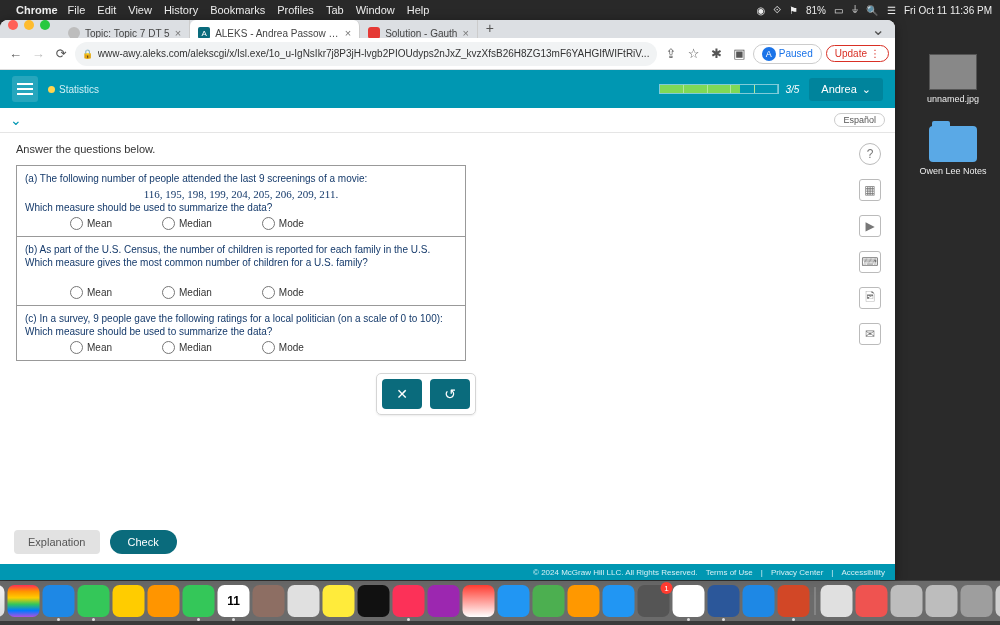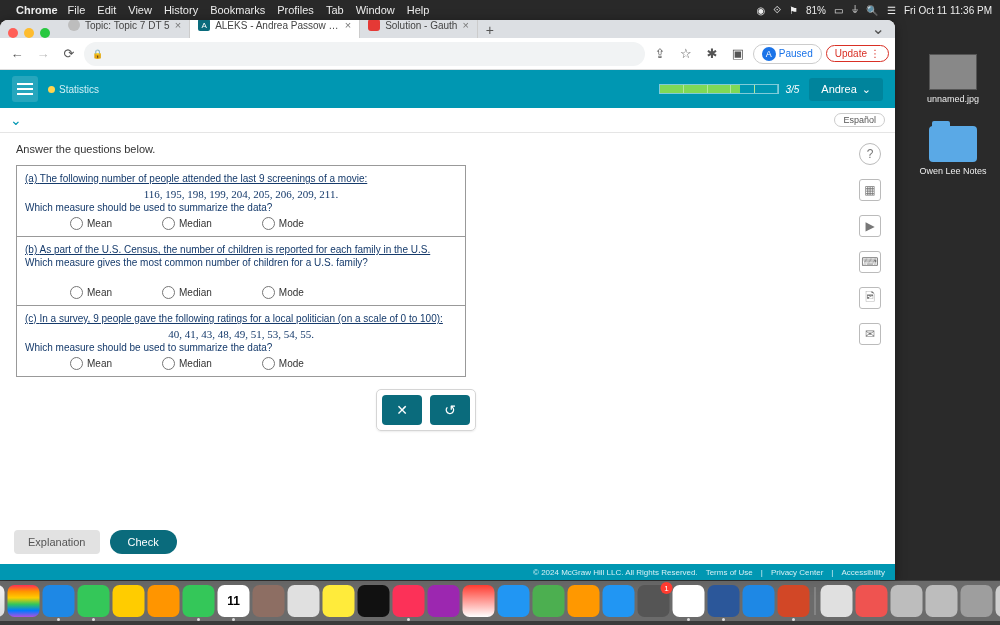--- a/index.html
+++ b/index.html
@@ -15,21 +15,21 @@
 
 
 .desktop { position: absolute; inset: 20px 0 45px 0; background: #2a2a2a; }
 .desktop-icon { position: absolute; text-align: center; width: 70px; color: #eee; font-size: 9px; margin-top: 16px; }
 .desktop-icon .file-thumb { width: 48px; height: 36px; margin: 0 auto 4px; background: #888; border: 1px solid #555; }
 .desktop-icon .folder-thumb { width: 48px; height: 36px; margin: 0 auto 4px; background: #5aa9e6; border-radius: 4px; position: relative; }
 .desktop-icon .folder-thumb:before { content:''; position:absolute; top:-5px; left:3px; width:18px; height:7px; background:#5aa9e6; border-radius:2px 2px 0 0;}
 
 
 .chrome-window { position: absolute; top: 20px; left: 0; width: 895px; height: 560px; background: #fff; box-shadow: 0 2px 12px rgba(0,0,0,0.4); border-radius: 8px 8px 0 0; overflow: hidden; display:flex; flex-direction:column;}
-.chrome-tabstrip { height: 18px; background: #dcdfe3; display: flex; align-items: flex-end; padding-left: 8px; }
+.chrome-tabstrip { height: 18px; background: #dcdfe3; display: flex; align-items: flex-start; padding-left: 8px; }
 .traffic-lights { display: flex; gap: 6px; margin-right: 10px; }
 .tl { width: 10px; height: 10px; border-radius: 50%; }
 .tl.red { background: #ff5f57; } .tl.yellow { background: #febc2e; } .tl.green { background: #28c840; }
 .ctab { height: 26px; display: flex; align-items: center; padding: 0 8px; font-size: 10px; color: #444; max-width: 170px; border-right:1px solid #ccc; gap:5px;}
 .ctab.active { background: #fff; border-radius: 6px 6px 0 0; }
 .ctab .favicon { width: 12px; height: 12px; border-radius: 2px; flex-shrink:0;}
 .ctab .tab-close { color:#777; font-size:11px;}
 .newtab { padding:0 8px; color:#555; font-size:14px;}
 .tabstrip-right { margin-left:auto; padding-right:10px; color:#555;}
 
@@ -66,21 +66,21 @@
 .aleks-subbar { background:#fff; border-bottom:1px solid #e5e5e5; display:flex; align-items:center; padding:4px 10px;}
 .aleks-subbar .chev { color:#0097b2; font-size:14px;}
 .aleks-subbar .spacer { flex:1;}
 .lang-pill { border:1px solid #ccc; border-radius:10px; padding:1px 8px; font-size:9px; color:#555;}
 
 .aleks-body { flex:1; padding:10px 16px; overflow:auto; position:relative;}
 .prompt { font-size:11px; color:#333; margin-bottom:10px;}
 .qbox { border:1px solid #999; width:450px; font-size:10px; color:#153a6b;}
 .qrow { border-bottom:1px solid #999; padding:6px 8px;}
 .qrow:last-child{ border-bottom:none;}
-.qrow .qtext { line-height:1.4;text-decoration:underline;}
+.qrow .qtext { line-height:1.4;}
 .qrow .nums { text-align:center; font-family:"Times New Roman",serif; font-size:11px; margin:2px 0;}
 .qrow .sub { color:#153a6b;}
 .opts { display:flex; gap:50px; padding:4px 0 0 45px;}
 .opt { display:flex; align-items:center; gap:4px; font-size:10px; color:#333;}
 .opt input{ margin:0;}
 
 .action-bar { display:flex; gap:10px; margin:12px 0 0 360px;}
 .act-btn { width:40px; height:30px; background:#0a6b7c; border-radius:4px; display:flex; align-items:center; justify-content:center; color:#fff; font-size:14px;}
 .action-wrap { border:1px solid #d5d5d5; border-radius:5px; padding:5px; display:inline-flex; gap:8px; box-shadow:0 1px 2px rgba(0,0,0,0.08);}
 
@@ -165,20 +165,21 @@
     <div class="newtab">+</div>
     <div class="tabstrip-right">⌄</div>
   </div>
 
   <div class="chrome-toolbar">
     <div class="nav-btn">←</div>
     <div class="nav-btn" style="opacity:.4;">→</div>
     <div class="nav-btn">⟳</div>
     <div class="omnibox">
       <span class="lock">🔒</span>
+      <span style="overflow:hidden;text-overflow:ellipsis;white-space:nowrap;">www-awy.aleks.com/alekscgi/x/Isl.exe/1o_u-IgNsIkr7j8P3jH-lvgb2PIOUdyps2nJxZ_kvzXfsB26H8ZG13mF6YAHGIfWIFtRiV...</span>
     </div>
     <div class="nav-btn">⇪</div>
     <div class="nav-btn">☆</div>
     <div class="nav-btn">✱</div>
     <div class="nav-btn">▣</div>
     <div class="pill paused">
       <span class="dot">A</span>
       <span>Paused</span>
     </div>
     <div class="pill update">
@@ -259,21 +260,20 @@
                 <span>Median</span>
               </label>
             <label class="opt">
                 <input type="radio" name="qb" style="">
                 <span>Mode</span>
               </label>
           </div>
         </div>
         <div class="qrow">
           <div class="qtext"><span>(c)</span> <span>In a survey, 9 people gave the following ratings for a local politician (on a scale of 0 to 100):</span></div>
-          <div class="nums">40, 41, 43, 48, 49, 51, 53, 54, 55.</div>
           <div class="sub">Which measure should be used to summarize the data?</div>
           <div class="opts">
             <label class="opt">
                 <input type="radio" name="qc" style="">
                 <span>Mean</span>
               </label>
             <label class="opt">
                 <input type="radio" name="qc" style="">
                 <span>Median</span>
               </label>

